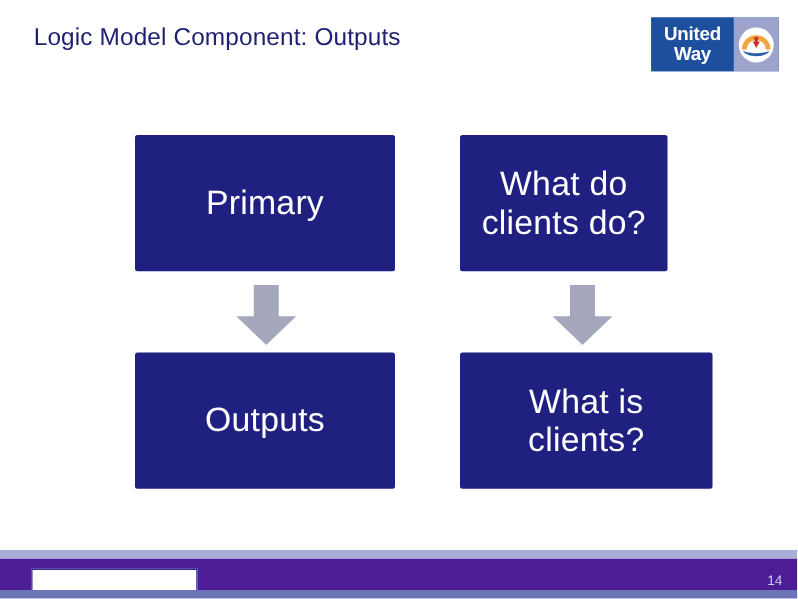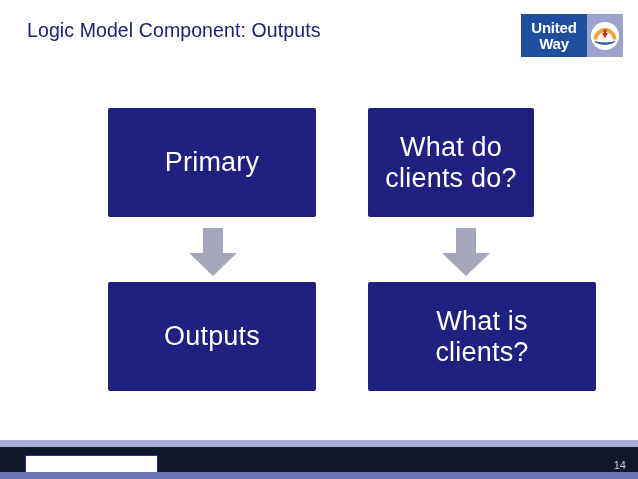--- a/index.html
+++ b/index.html
@@ -77,21 +77,21 @@
     text-align: center;
     font-size: 27px;
     line-height: 31px;
     letter-spacing: 0.2px;
   }
   .flow-box .line { display: block; }
 
   #box-primary-activities { left: 108px; top: 108px; width: 208px; height: 109px; }
   #box-what-do-clients-do { left: 368px; top: 108px; width: 166px; height: 109px; }
   #box-outputs           { left: 108px; top: 282px; width: 208px; height: 109px; justify-content: center; }
-  #box-what-is-produced  { left: 368px; top: 282px; width: 228px; height: 109px; }
+  #box-what-is-produced  { left: 368px; top: 282px; width: 202px; height: 109px; }
 
   
   .flow-arrow {
     position: absolute;
     width: 52px;
     height: 49px;
   }
   #arrow-left  { left: 187px; top: 228px; }
   #arrow-right { left: 440px; top: 228px; }
 
@@ -106,21 +106,21 @@
   #footer-band-top {
     position: absolute;
     left: 0; top: 0;
     width: 638px; height: 7px;
     background: #a8aed8;
   }
   #footer-bar {
     position: absolute;
     left: 0; top: 7px;
     width: 638px; height: 25px;
-    background: #0f172a;
+    background: #4c1d95;
   }
   #footer-band-bottom {
     position: absolute;
     left: 0; top: 32px;
     width: 638px; height: 7px;
     background: #6d74b5;
   }
   #footer-placeholder {
     position: absolute;
     left: 25px;

